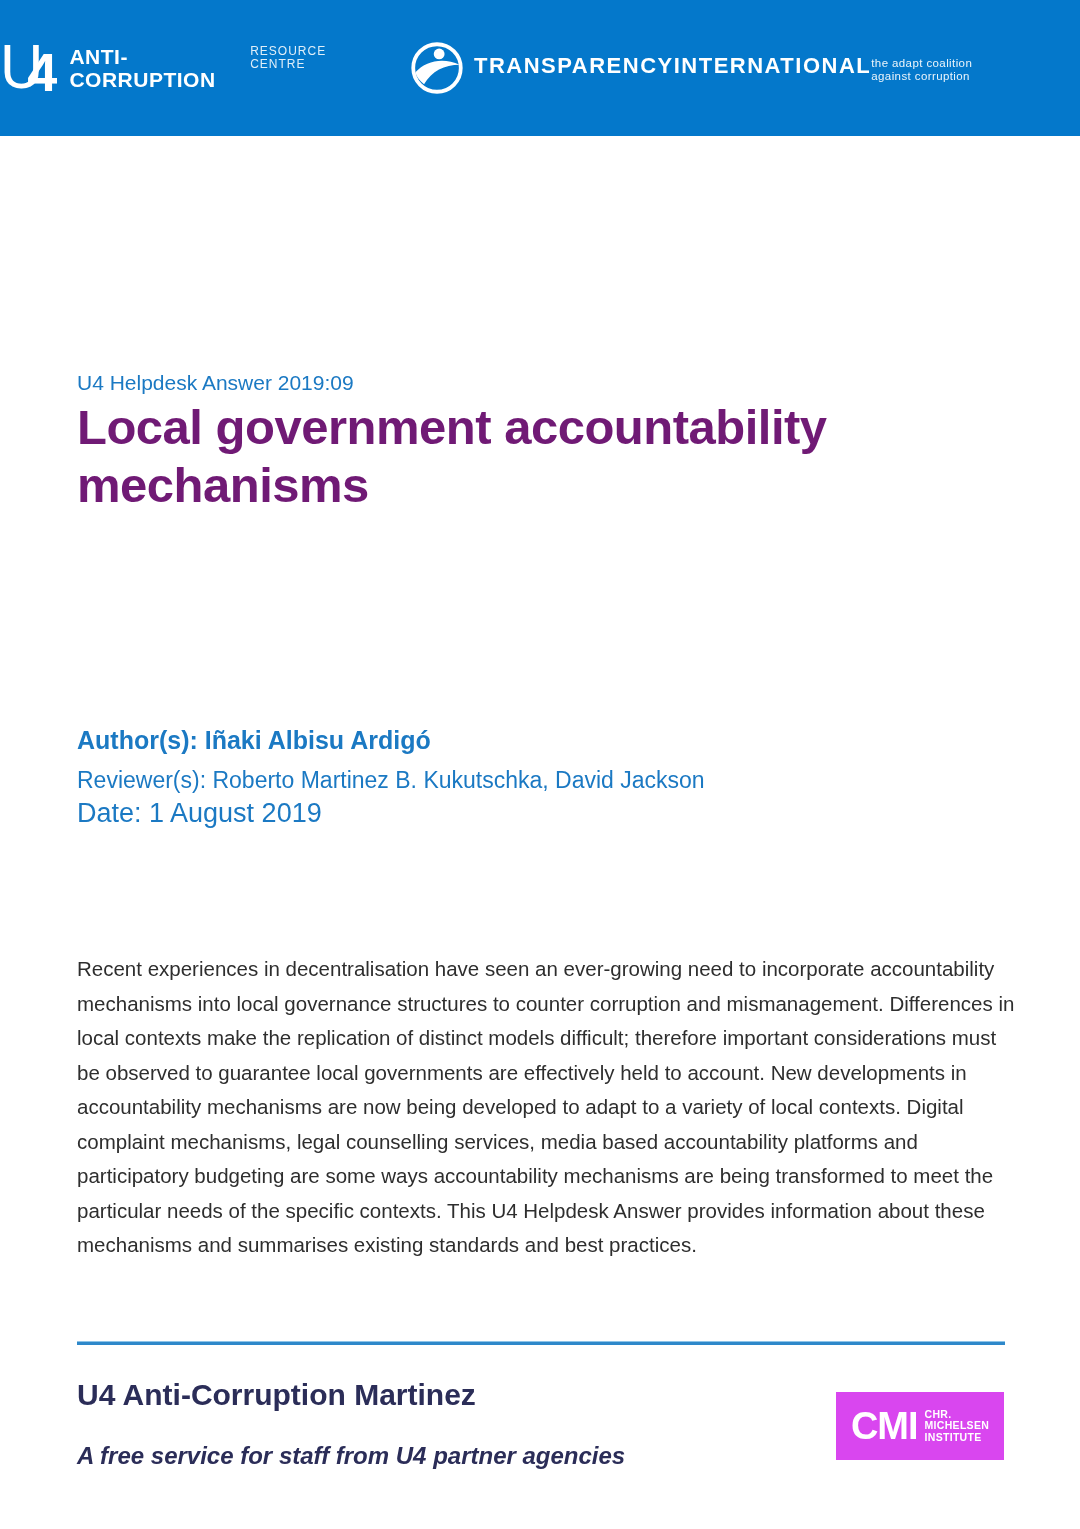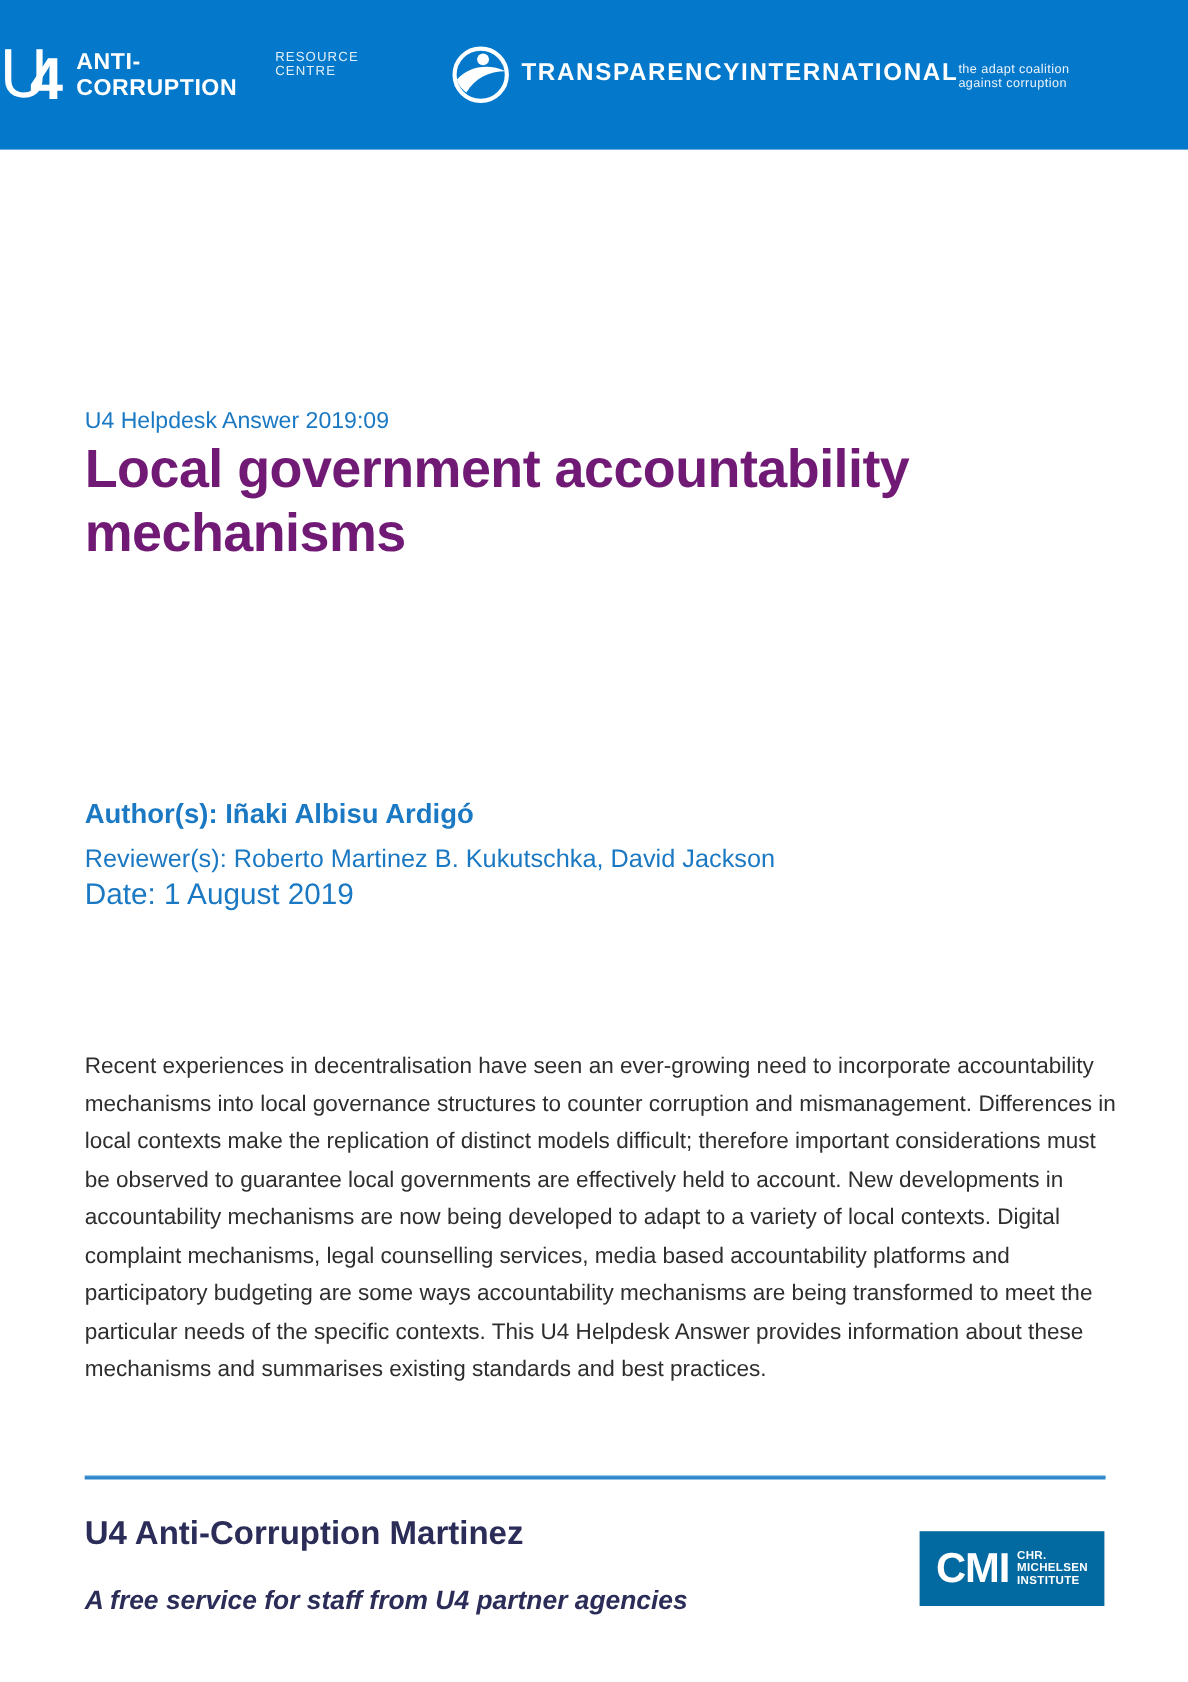--- a/index.html
+++ b/index.html
@@ -97,21 +97,21 @@
     position: absolute;
     left: 77px; top: 1428px;
     font-size: 24px; font-weight: 700; font-style: italic;
     color: #2b2d58;
     margin-top: 14px;
   }
   .cmi {
     position: absolute;
     left: 836px; top: 1392px;
     width: 168px; height: 68px;
-    background: #0369a1;
+    background: #d946ef;
     display: flex;
     align-items: center;
     justify-content: center;
     gap: 7px;
     color: #fff;
   }
   .cmi .mark { font-size: 38px; font-weight: 700; letter-spacing: -1px; }
   .cmi .inst { display: flex; flex-direction: column; line-height: 11.5px; }
   .cmi .inst span { font-size: 10.5px; font-weight: 700; letter-spacing: 0.3px; }
 </style>

